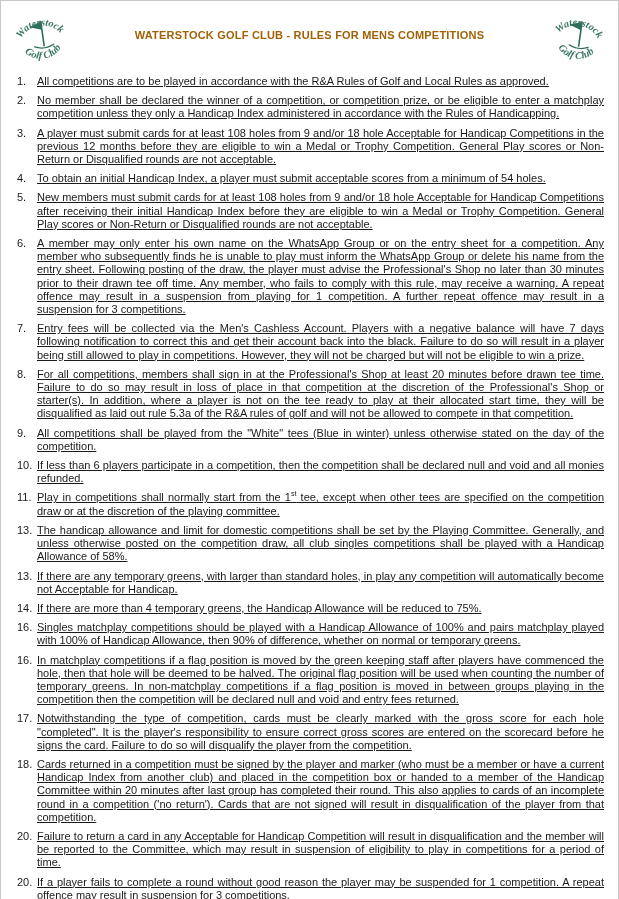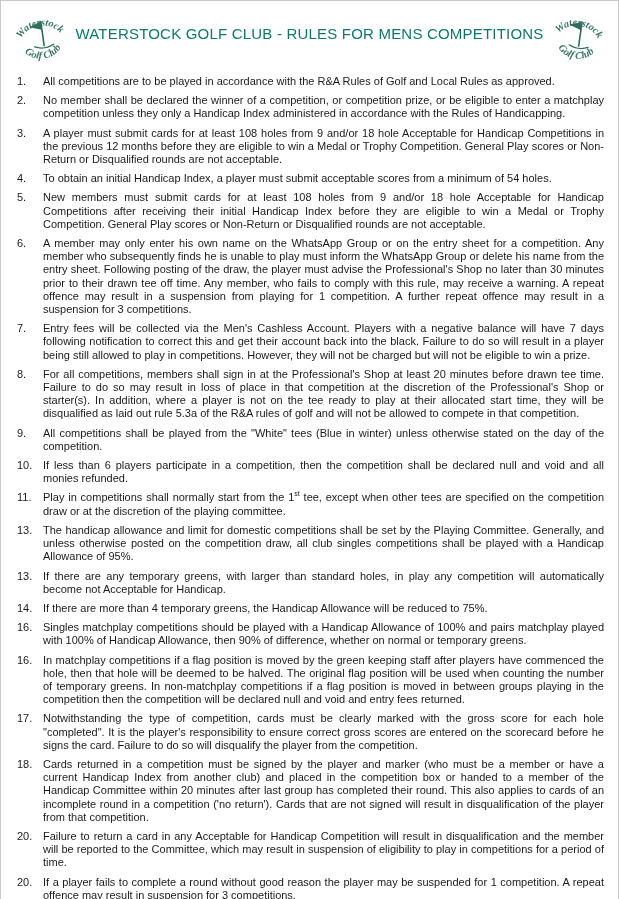--- a/index.html
+++ b/index.html
@@ -28,24 +28,24 @@
     flex: 0 0 auto;
   }
   .logo-left  { transform: rotate(-8deg); }
   .logo-right { transform: rotate(8deg); }
   .title-wrap {
     flex: 1;
     text-align: center;
     padding-top: 20px;
   }
   .doc-title {
-    font-size: 15px;
-    font-weight: normal;
+    font-size: 11px;
+    font-weight: bold;
     letter-spacing: 0.2px;
-    color: #0f766e;
+    color: #a16207;
   }
   .arc-text {
     text-anchor: middle;
     font-family: "Liberation Serif", serif;
     font-style: italic;
     font-weight: bold;
     font-size: 16px;
     fill: #3a7767;
   }
   .flag line {
@@ -69,22 +69,22 @@
     display: flex;
     margin-bottom: 6px;
     font-size: 11px;
     line-height: 13.2px;
   }
   .rule-num {
     flex: 0 0 20px;
   }
   .rule-text {
     flex: 1;
-    margin-left: 6px;
     text-align: justify;
+    text-decoration: underline;
   }
   .rule-text sup {
     font-size: 7px;
     line-height: 0;
     vertical-align: super;
   }
 </style>
 </head>
 <body>
 
@@ -177,21 +177,21 @@
     <span class="rule-text">If less than 6 players participate in a competition, then the competition shall be declared null and void and all monies refunded.</span>
   </div>
 
   <div class="rule">
     <span class="rule-num">11.</span>
     <span class="rule-text">Play in competitions shall normally start from the 1<sup>st</sup> tee, except when other tees are specified on the competition draw or at the discretion of the playing committee.</span>
   </div>
 
   <div class="rule">
     <span class="rule-num">13.</span>
-    <span class="rule-text">The handicap allowance and limit for domestic competitions shall be set by the Playing Committee. Generally, and unless otherwise posted on the competition draw, all club singles competitions shall be played with a Handicap Allowance of 95%.</span>
+    <span class="rule-text">The handicap allowance and limit for domestic competitions shall be set by the Playing Committee. Generally, and unless otherwise posted on the competition draw, all club singles competitions shall be played with a Handicap Allowance of 58%.</span>
   </div>
 
   <div class="rule">
     <span class="rule-num">13.</span>
     <span class="rule-text">If there are any temporary greens, with larger than standard holes, in play any competition will automatically become not Acceptable for Handicap.</span>
   </div>
 
   <div class="rule">
     <span class="rule-num">14.</span>
     <span class="rule-text">If there are more than 4 temporary greens, the Handicap Allowance will be reduced to 75%.</span>

